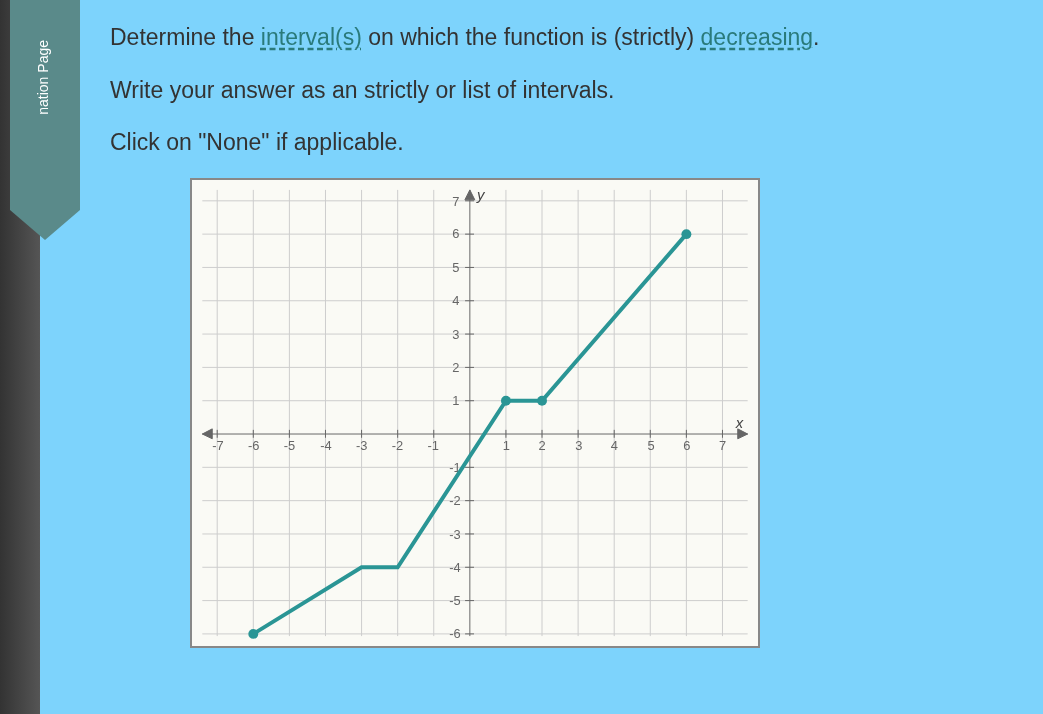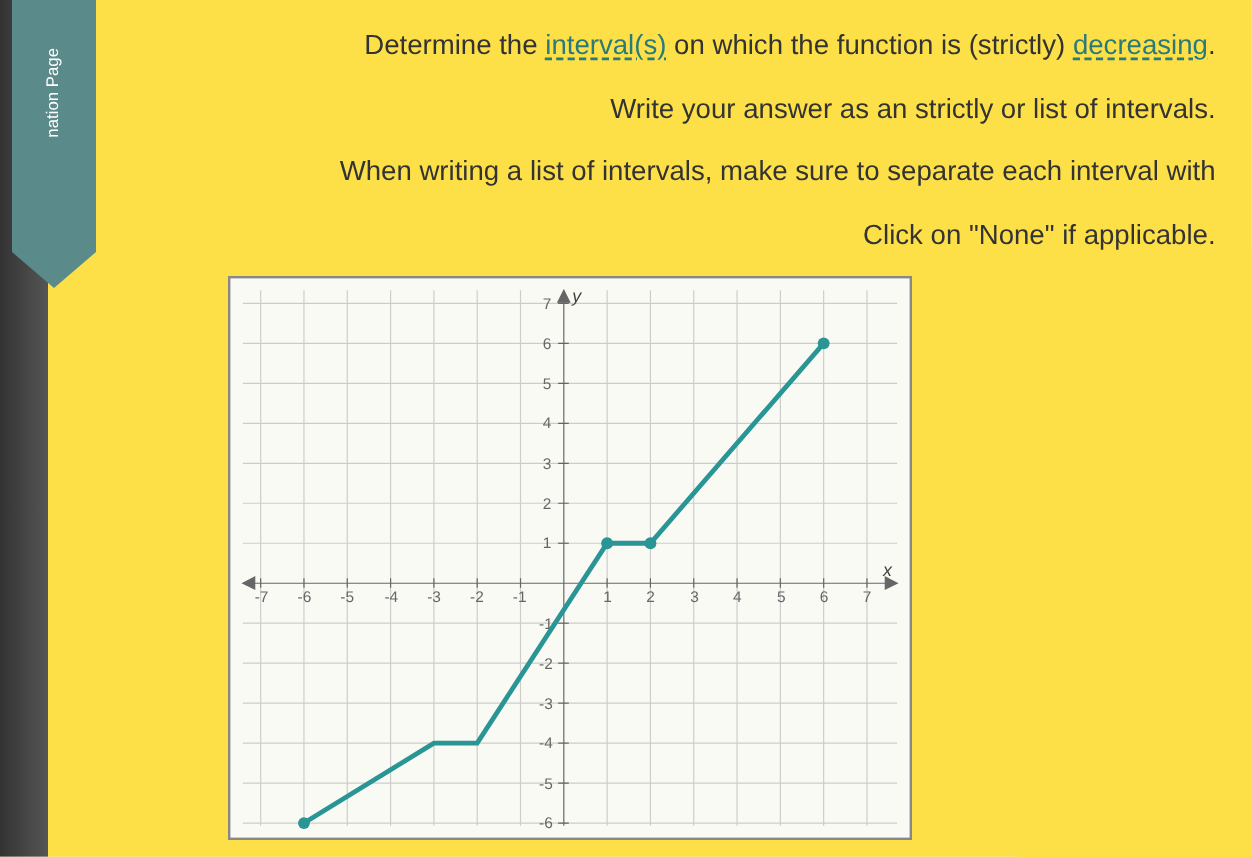--- a/index.html
+++ b/index.html
@@ -39,23 +39,22 @@
       writing-mode: vertical-rl;
       transform: rotate(180deg);
       font-size: 14px;
       position: absolute;
       left: 25px;
       top: 40px;
     }
     .content {
       flex: 1;
       padding: 20px 30px 20px 70px;
-      background: #fde047;
+      background: #7dd3fc;
       position: relative;
-      text-align: right;
     }
     .question-text {
       font-size: 23px;
       color: #333;
       line-height: 1.5;
       margin-bottom: 18px;
     }
     .question-text .link {
       color: #2a7a7a;
       text-decoration: underline;
@@ -89,21 +88,20 @@
 <div class="left-strip"></div>
 <div class="bookmark-tab">
   <span class="bookmark-text">nation Page</span>
 </div>
 
 <div class="content">
   <p class="question-text">
     <span>Determine the </span><a class="link">interval(s)</a><span> on which the function is (strictly) </span><a class="link">decreasing</a><span>.</span>
   </p>
   <p class="question-text">Write your answer as an strictly or list of intervals.</p>
-  <p class="question-text">When writing a list of intervals, make sure to separate each interval with</p>
   <p class="question-text" style="margin-top:18px">Click on "None" if applicable.</p>
 
   <div class="graph-container">
     <svg class="graph-svg" viewBox="0 0 570 470">
 
       <g>
 
         <line class="grid-line" x1="25" y1="10" x2="25" y2="460"></line>
         <line class="grid-line" x1="61.4" y1="10" x2="61.4" y2="460"></line>
         <line class="grid-line" x1="97.8" y1="10" x2="97.8" y2="460"></line>

